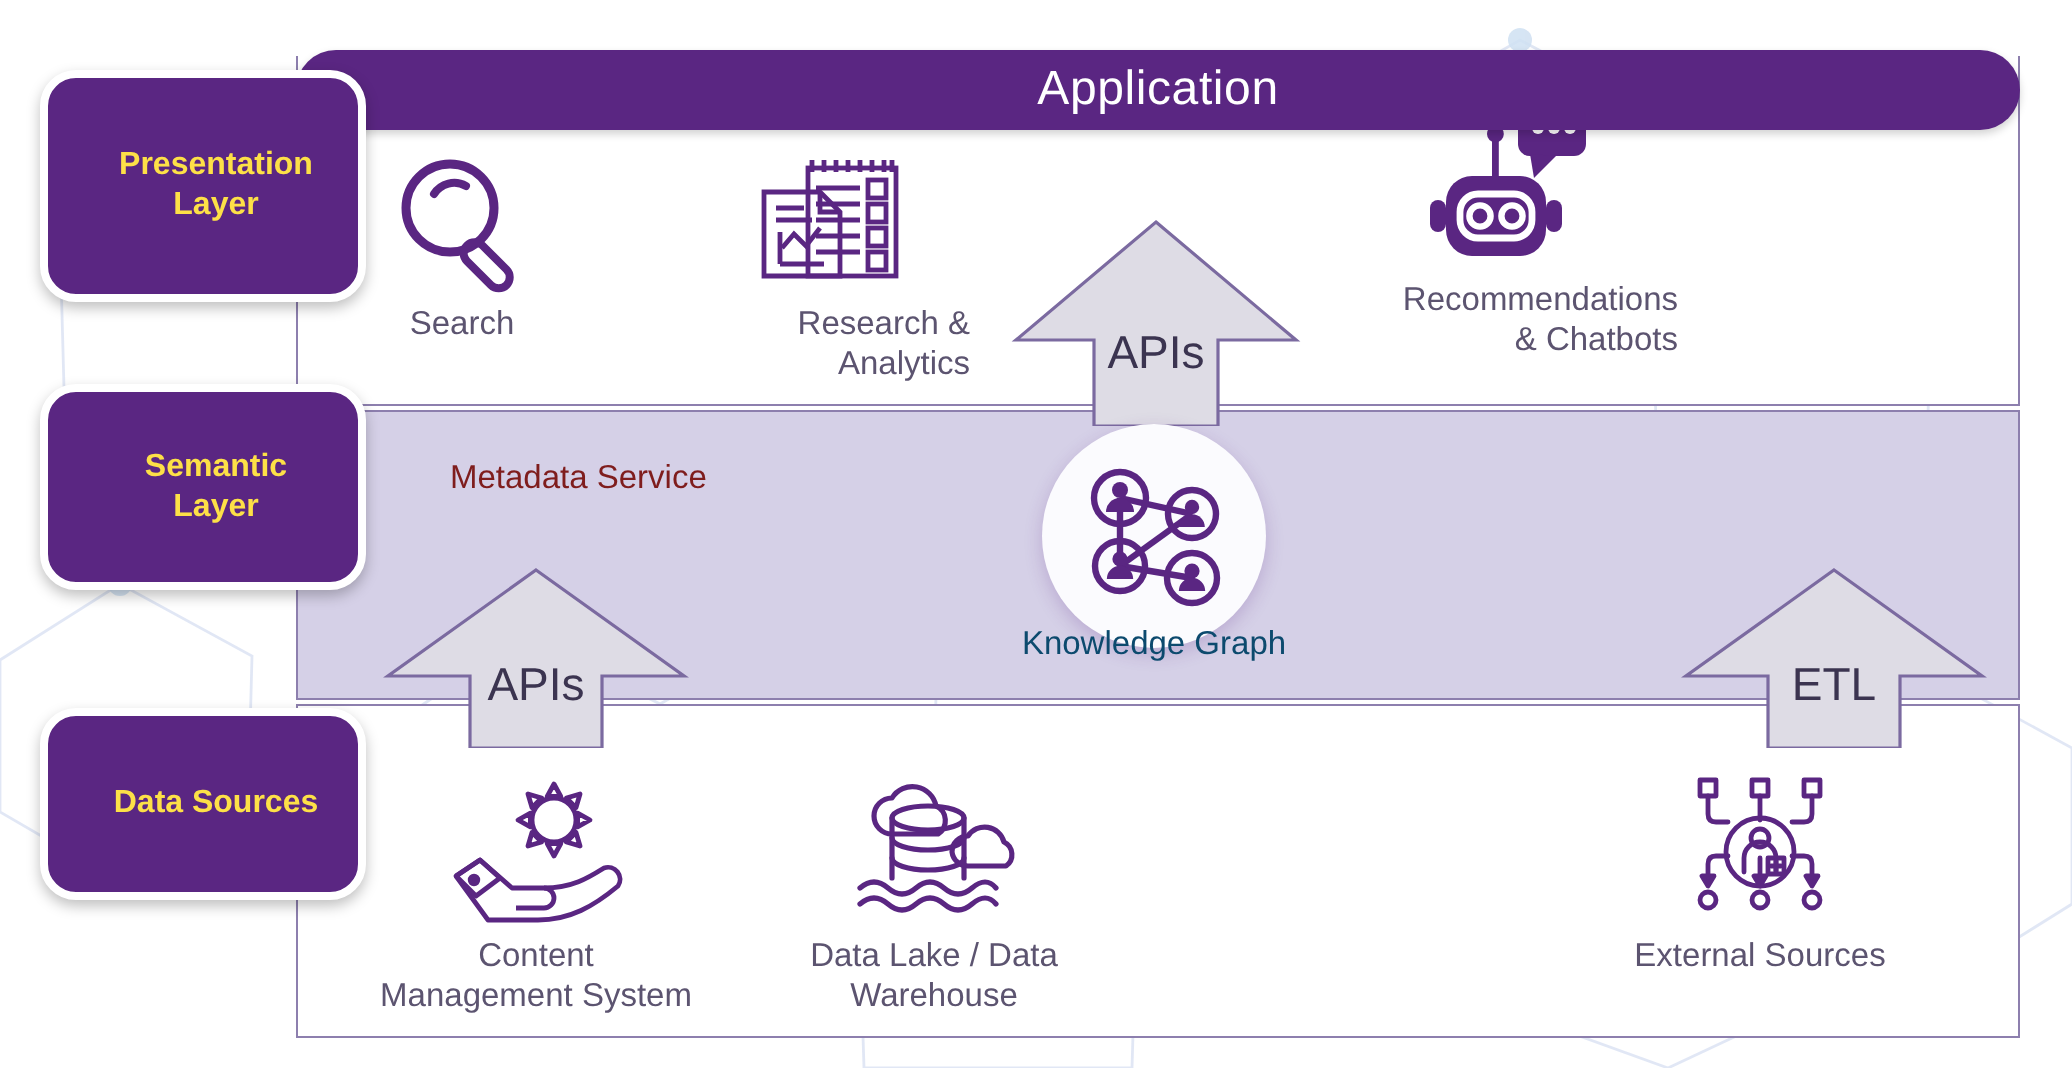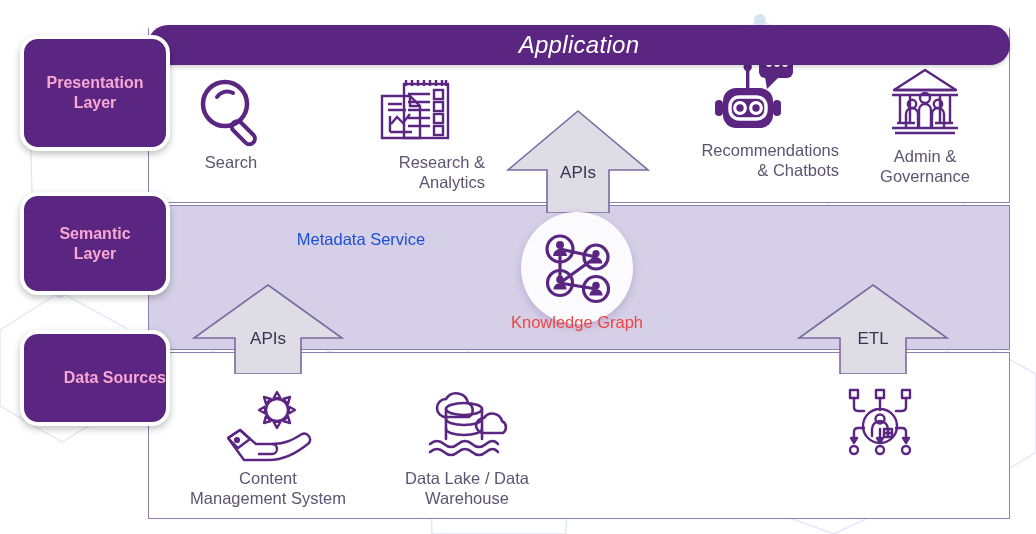--- a/index.html
+++ b/index.html
@@ -33,64 +33,65 @@
   }
 
   
   .app-bar{
     position:absolute;left:148px;top:25px;width:862px;height:40px;
     background:#5a2682;border-radius:20px;z-index:6;
     display:flex;align-items:center;justify-content:center;
     box-shadow:0 2px 4px rgba(0,0,0,.18);
   }
   .app-bar span{
-    color:#ffffff;font-size:24px;font-weight:400;letter-spacing:.3px;font-style:italic;
+    color:#ffffff;font-size:24px;font-weight:400;letter-spacing:.3px;
   }
 
   
   .pill{
     position:absolute;left:20px;width:142px;
     background:#5a2682;border:4px solid #ffffff;border-radius:18px;
     box-shadow:0 3px 7px rgba(0,0,0,.25);
-    color:#f9a8d4;font-weight:bold;font-size:16px;line-height:1.25;
+    color:#fde047;font-weight:bold;font-size:16px;line-height:1.25;
     display:flex;align-items:center;justify-content:center;text-align:center;
     z-index:10;
+    padding-left:13px;
   }
   .pill-pres{top:35px;height:108px;}
   .pill-sem{top:192px;height:95px;text-align:center;}
-  .pill-data{top:330px;height:88px;justify-content:flex-end;}
+  .pill-data{top:354px;height:88px;}
 
   
   .tile{position:absolute;z-index:4;text-align:center;}
   .tile .lbl{
     color:#5c5470;font-size:16.5px;line-height:1.22;margin-top:4px;
     white-space:pre-line;
   }
   .tile .ico{height:80px;display:flex;align-items:flex-end;justify-content:center;}
 
   
-  .semtext{position:absolute;z-index:4;color:#1d4ed8;font-size:16.5px;line-height:2.0;text-align:center;}
+  .semtext{position:absolute;z-index:4;color:#7f1d1d;font-size:16.5px;line-height:2.0;text-align:left;}
 
   
   .kg{
     position:absolute;left:521px;top:212px;width:112px;height:112px;
     border-radius:50%;background:#fbfbfe;z-index:7;
     box-shadow:0 3px 9px rgba(90,38,130,.22);
     display:flex;align-items:center;justify-content:center;
   }
   .kg-label{
     position:absolute;left:452px;top:313px;width:250px;text-align:center;
-    color:#ef4444;font-size:16.5px;z-index:7;
+    color:#0c4a6e;font-size:16.5px;z-index:7;
   }
 
   
   .arrow{position:absolute;z-index:5;}
   .arrow .txt{
     position:absolute;width:100%;text-align:center;
-    color:#3b3450;font-size:17px;
+    color:#3b3450;font-size:23px;
   }
 </style>
 </head>
 <body>
 
 <div id="stage">
 
   <svg class="bg-net" width="1036" height="534" viewBox="0 0 1036 534">
     <g stroke="#dfe6f4" stroke-width="1.4" fill="none" opacity=".95">
       <path d="M200 360 L262 318 L330 352 L332 430 L268 472 L202 436 Z"></path>
@@ -195,40 +196,20 @@
         </g>
         <rect x="25" y="49" width="36" height="22" rx="9" fill="none" stroke="#ffffff" stroke-width="3.4"></rect>
         <circle cx="35" cy="60" r="5.3" fill="none" stroke="#ffffff" stroke-width="3.2"></circle>
         <circle cx="51" cy="60" r="5.3" fill="none" stroke="#ffffff" stroke-width="3.2"></circle>
       </svg>
     </div>
     <div class="lbl">Recommendations
 &amp; Chatbots</div>
   </div>
 
-  <div class="tile" style="left:855px;top:62px;width:140px;">
-    <div class="ico">
-      <svg width="78" height="78" viewBox="0 0 78 78">
-        <g fill="none" stroke="#5a2682" stroke-width="2.4" stroke-linejoin="round">
-          <path d="M39 6 L70 26 H8 Z"></path>
-          <path d="M8 26 h62 M6 31 h66"></path>
-          <path d="M14 31 v28 M24 31 v28 M54 31 v28 M64 31 v28"></path>
-          <path d="M11 59 h18 M49 59 h18 M6 64 h66 M9 69 h60"></path>
-          <circle cx="26" cy="40" r="4.2"></circle>
-            <circle cx="52" cy="40" r="4.2"></circle>
-          <circle cx="39" cy="34" r="5"></circle>
-          <path d="M20 64 v-14 a6 6 0 0 1 12 0 v14"></path>
-          <path d="M33 64 V46 a6 6 0 0 1 12 0 v18"></path>
-          <path d="M46 64 v-14 a6 6 0 0 1 12 0 v14"></path>
-        </g>
-      </svg>
-    </div>
-    <div class="lbl">Admin &amp;
-Governance</div>
-  </div>
 
   <div class="arrow" style="left:505px;top:108px;width:146px;height:105px;">
     <svg width="146" height="105" viewBox="0 0 146 105">
       <path d="M73 3 L143 62 H104 V105 H42 V62 H3 Z" fill="#dedce5" stroke="#7b6aa0" stroke-width="1.6"></path>
     </svg>
     <div class="txt" style="top:55px;">APIs</div>
   </div>
 
   <div class="semtext" style="left:225px;top:223px;width:272px;">
     <div>Metadata Service</div>
@@ -263,21 +244,21 @@
   </div>
   <div class="kg-label">Knowledge Graph</div>
 
   <div class="arrow" style="left:191px;top:282px;width:154px;height:92px;">
     <svg width="154" height="92" viewBox="0 0 154 92">
       <path d="M77 3 L151 56 H110 V92 H44 V56 H3 Z" fill="#dedce5" stroke="#7b6aa0" stroke-width="1.6"></path>
     </svg>
     <div class="txt" style="top:47px;">APIs</div>
   </div>
 
-  <div class="arrow" style="left:796px;top:282px;width:154px;height:92px;">
+  <div class="arrow" style="left:840px;top:282px;width:154px;height:92px;">
     <svg width="154" height="92" viewBox="0 0 154 92">
       <path d="M77 3 L151 56 H110 V92 H44 V56 H3 Z" fill="#dedce5" stroke="#7b6aa0" stroke-width="1.6"></path>
     </svg>
     <div class="txt" style="top:47px;">ETL</div>
   </div>
 
   <div class="tile" style="left:392px;top:384px;width:150px;">
     <div class="ico">
       <svg width="86" height="78" viewBox="0 0 86 78">
         <g fill="none" stroke="#5a2682" stroke-width="2.6" stroke-linejoin="round" stroke-linecap="round">
@@ -330,15 +311,16 @@
           <circle cx="15" cy="64" r="4"></circle>
             <circle cx="41" cy="64" r="4"></circle>
             <circle cx="67" cy="64" r="4"></circle>
           <circle cx="41" cy="33" r="4.5"></circle>
           <path d="M33 50 v-7 a8 8 0 0 1 16 0 v7"></path>
           <rect x="45" y="43" width="8" height="8"></rect>
           <path d="M49 44.5 v5 M46.5 47 h5"></path>
         </g>
       </svg>
     </div>
+    <div class="lbl">External Sources</div>
   </div>
 
 </div>
 
 </body></html>

